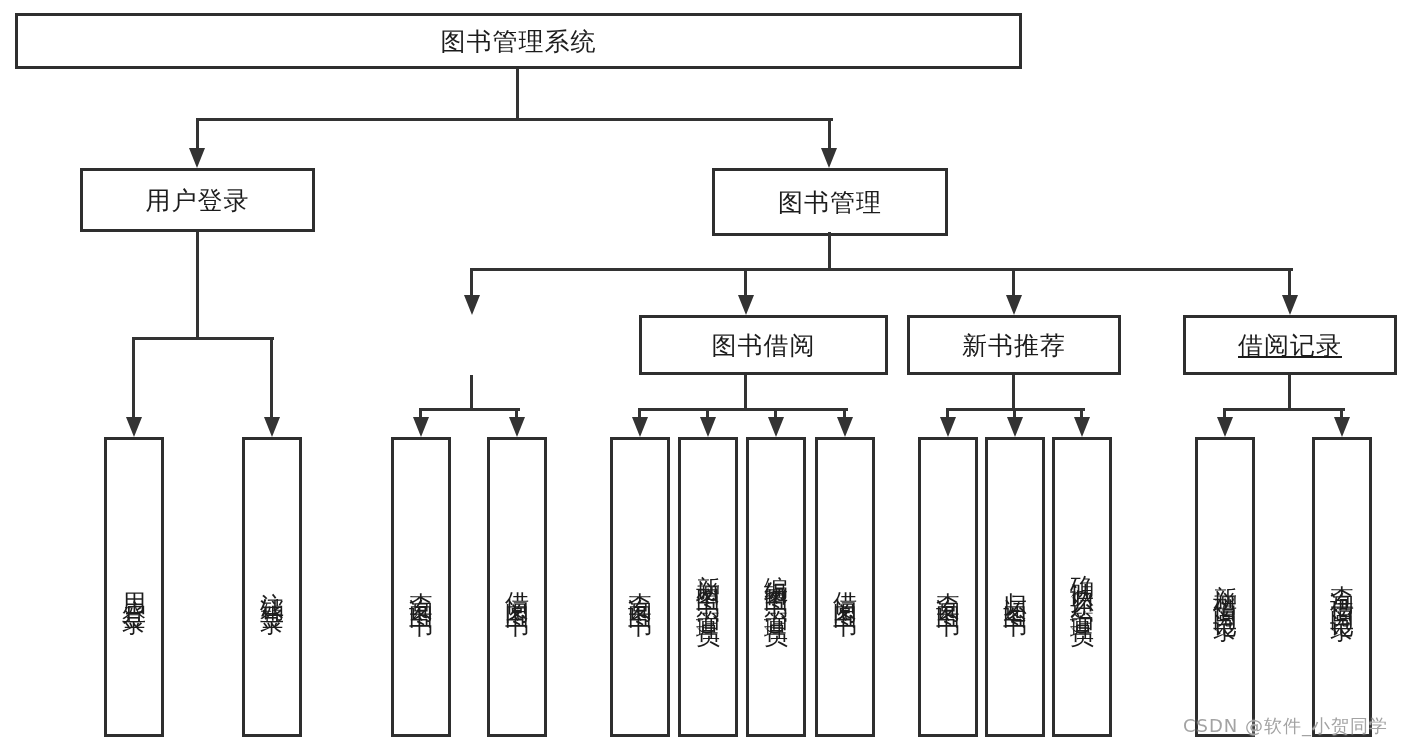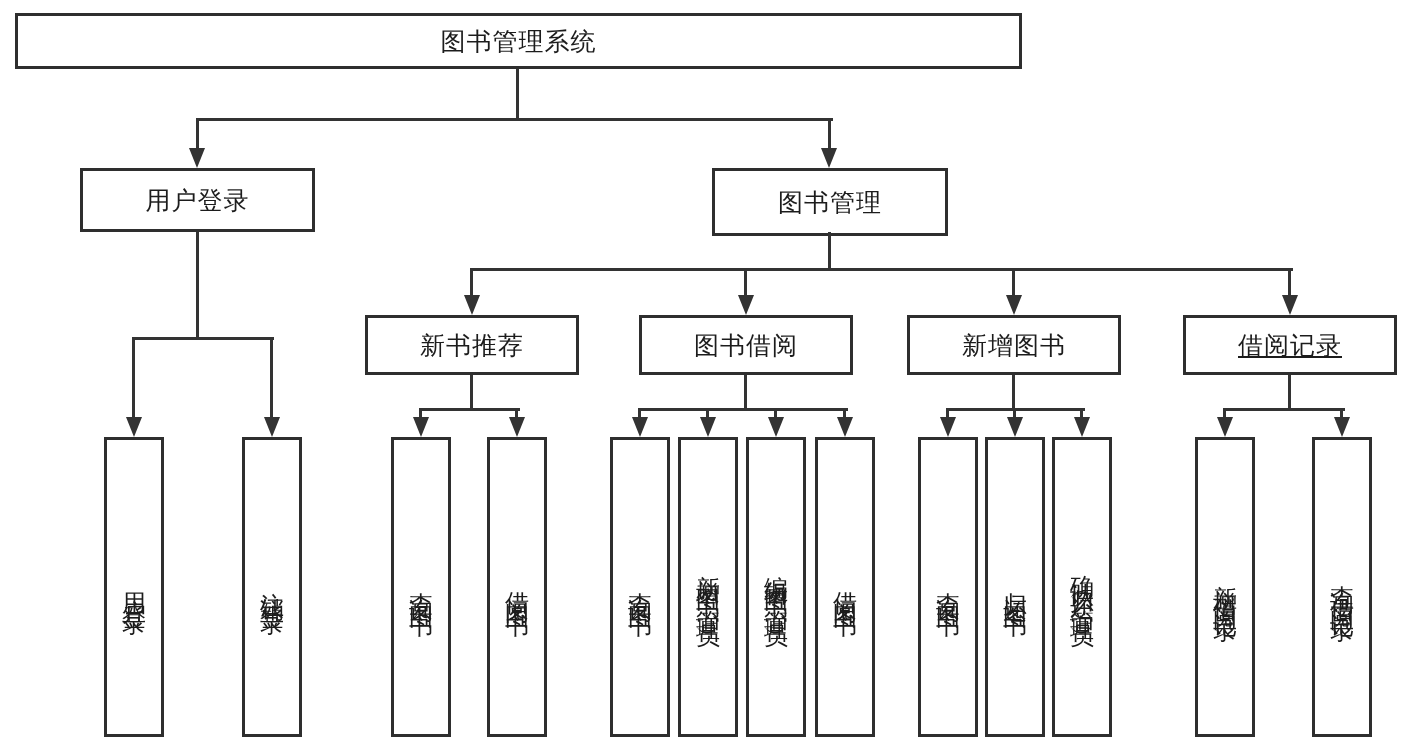--- a/index.html
+++ b/index.html
@@ -84,23 +84,22 @@
   <div class="hline" style="left:471px;top:268px;width:822px;"></div>
   <div class="vline" style="left:470px;top:268px;height:29px;"></div>
   <div class="arrowhead" style="left:464px;top:295px;"></div>
   <div class="vline" style="left:744px;top:268px;height:29px;"></div>
   <div class="arrowhead" style="left:738px;top:295px;"></div>
   <div class="vline" style="left:1012px;top:268px;height:29px;"></div>
   <div class="arrowhead" style="left:1006px;top:295px;"></div>
   <div class="vline" style="left:1288px;top:268px;height:29px;"></div>
   <div class="arrowhead" style="left:1282px;top:295px;"></div>
 
-  <div class="box" style="left:365px;top:315px;width:214px;height:60px;">新书推荐</div>
-  <div class="box" style="left:639px;top:315px;width:214px;height:60px;">图书借阅</div>
-  <div class="box" style="left:907px;top:315px;width:214px;height:60px;">新增图书</div>
+  <div class="box" style="left:639px;top:315px;width:249px;height:60px;">图书借阅</div>
+  <div class="box" style="left:907px;top:315px;width:214px;height:60px;">新书推荐</div>
   <div class="box" style="left:1183px;top:315px;width:214px;height:60px;text-decoration:underline;">借阅记录</div>
 
   <div class="vline" style="left:470px;top:375px;height:36px;"></div>
   <div class="hline" style="left:419px;top:408px;width:101px;"></div>
   <div class="vline" style="left:419px;top:408px;height:12px;"></div>
   <div class="arrowhead" style="left:413px;top:417px;"></div>
   <div class="vline" style="left:515px;top:408px;height:12px;"></div>
   <div class="arrowhead" style="left:509px;top:417px;"></div>
 
   <div class="vline" style="left:744px;top:375px;height:36px;"></div>
@@ -141,14 +140,15 @@
   <div class="box vbox" style="left:746px;top:437px;width:60px;height:300px;">编辑图书（管理员）</div>
   <div class="box vbox" style="left:815px;top:437px;width:60px;height:300px;">借阅图书</div>
 
   <div class="box vbox" style="left:918px;top:437px;width:60px;height:300px;">查询图书</div>
   <div class="box vbox" style="left:985px;top:437px;width:60px;height:300px;">归还图书</div>
   <div class="box vbox" style="left:1052px;top:437px;width:60px;height:300px;">确认归还（管理员）</div>
 
   <div class="box vbox" style="left:1195px;top:437px;width:60px;height:300px;">新增借阅记录</div>
   <div class="box vbox" style="left:1312px;top:437px;width:60px;height:300px;">查询借阅记录</div>
 
+  <div class="watermark">CSDN @软件_小贺同学</div>
 
 </div>
 
 </body></html>

